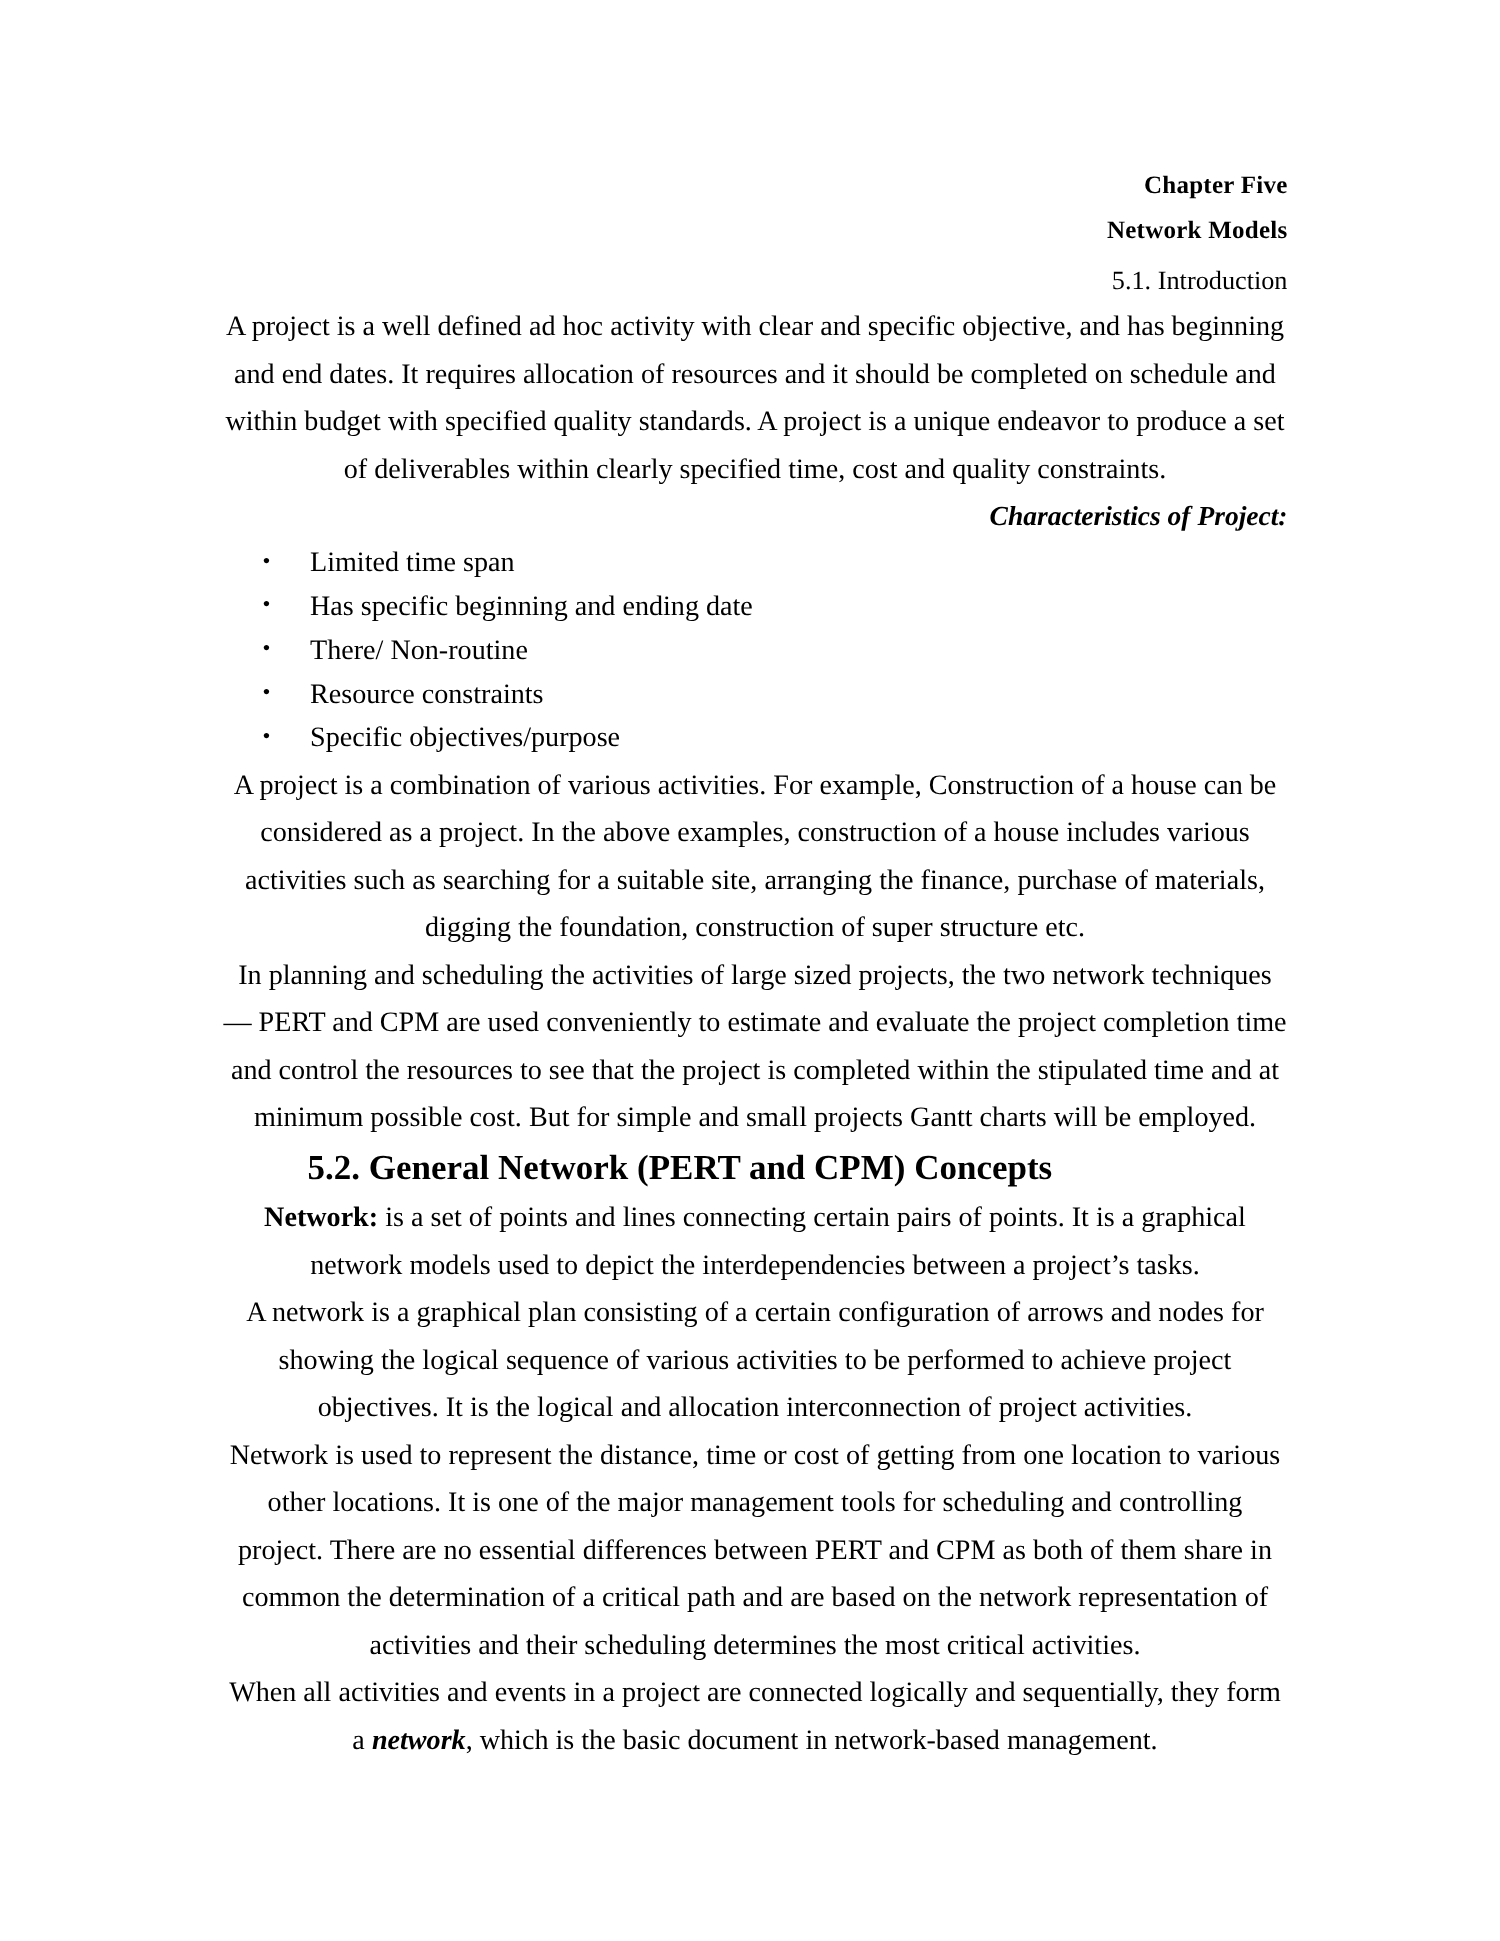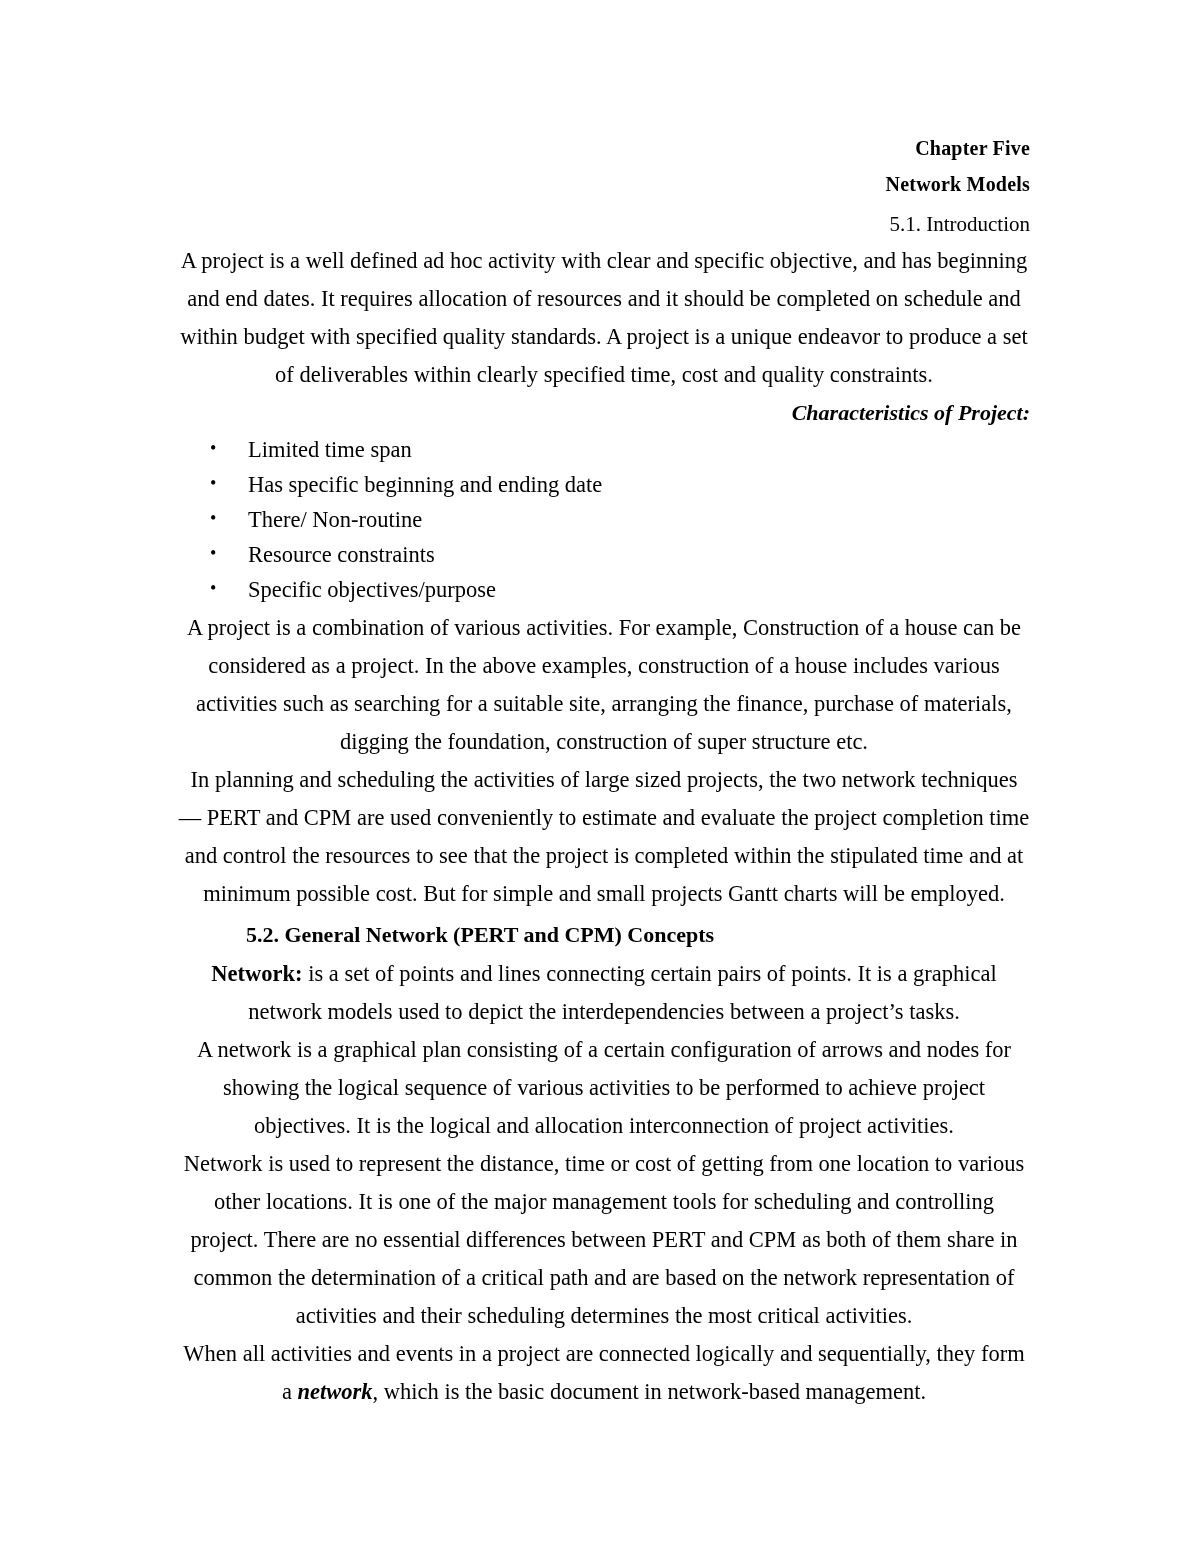--- a/index.html
+++ b/index.html
@@ -30,21 +30,21 @@
   .heading {
     font-weight: normal;
     font-size: 21px;
     line-height: 36px;
     margin-top: 4px;
     padding-left: 68px;
     text-align: right;
   }
   .heading-2 {
     font-weight: bold;
-    font-size: 22px;
+    font-size: 28px;
     line-height: 40px;
     padding-left: 68px;
     margin-top: 2px;
   }
   p.body-text {
     font-size: 22.5px;
     line-height: 38px;
     margin: 0;
     text-align: center;
   }

